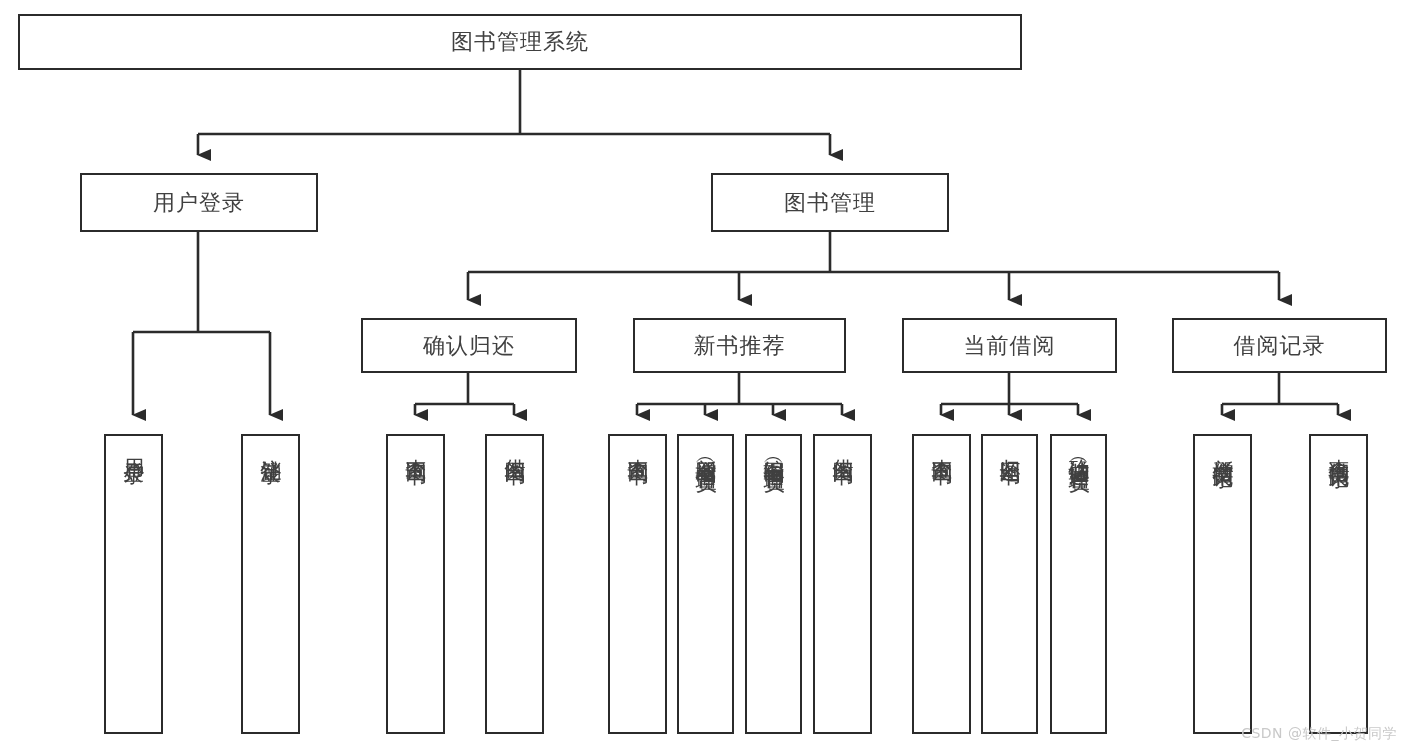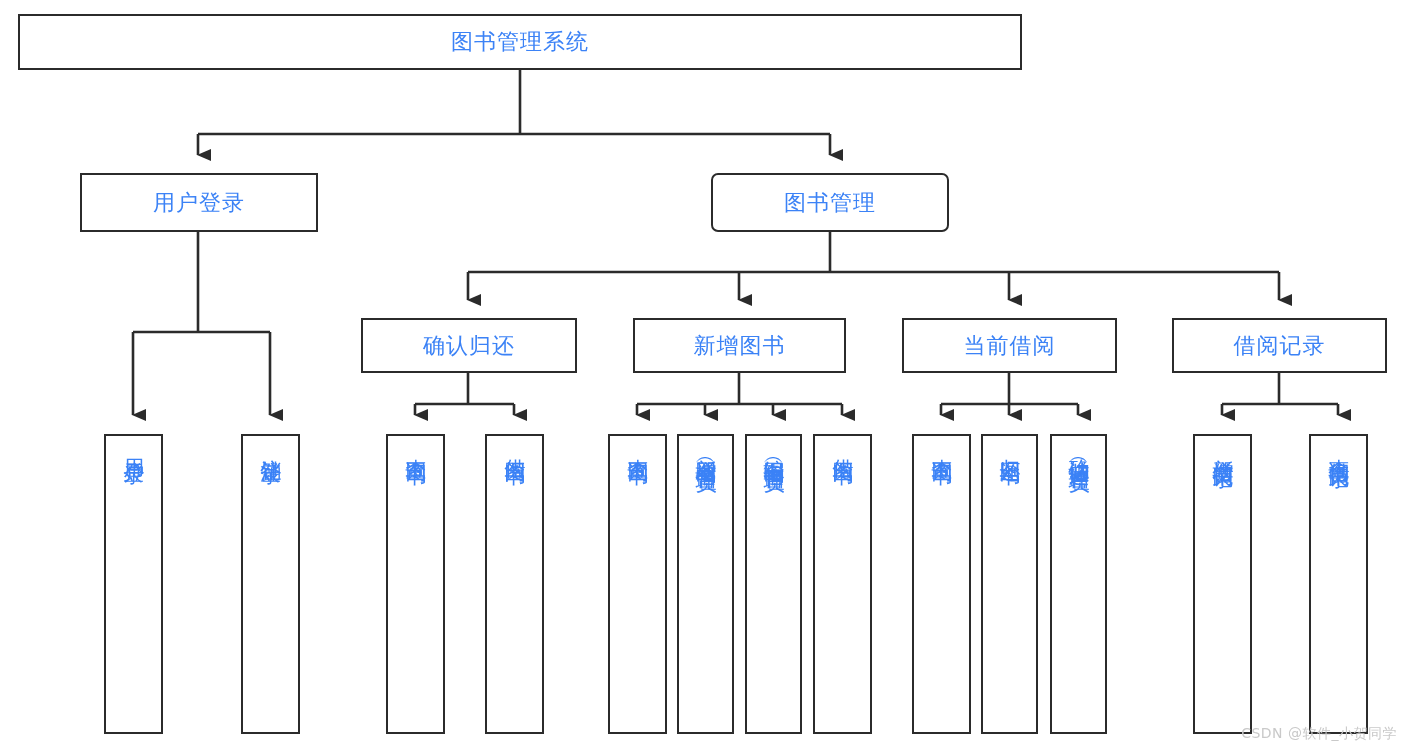--- a/index.html
+++ b/index.html
@@ -22,21 +22,21 @@
     position:absolute;
     box-sizing:border-box;
     background:#ffffff;
     border:2px solid #2b2b2b;
     display:flex;
     align-items:center;
     justify-content:center;
     z-index:3;
   }
   .node .lbl{
-    color:#3b82f6;
+    color:#404040;
     font-size:22px;
     line-height:1.18;
     letter-spacing:1px;
     white-space:nowrap;
   }
   
   .node.vert{
     align-items:flex-start;
     padding-top:6px;
   }
@@ -116,30 +116,30 @@
   </svg>
 
   <div class="node" style="left:18px;top:14px;width:1004px;height:56px;">
     <span class="lbl">图书管理系统</span>
   </div>
 
   <div class="node" style="left:80px;top:173px;width:238px;height:59px;">
     <span class="lbl">用户登录</span>
   </div>
 
-  <div class="node" style="left:711px;top:173px;width:238px;height:59px;border-radius:7px;">
+  <div class="node" style="left:711px;top:173px;width:238px;height:59px;">
     <span class="lbl">图书管理</span>
   </div>
 
   <div class="node" style="left:361px;top:318px;width:216px;height:55px;">
     <span class="lbl">确认归还</span>
   </div>
 
   <div class="node" style="left:633px;top:318px;width:213px;height:55px;">
-    <span class="lbl">新增图书</span>
+    <span class="lbl">新书推荐</span>
   </div>
 
   <div class="node" style="left:902px;top:318px;width:215px;height:55px;">
     <span class="lbl">当前借阅</span>
   </div>
 
   <div class="node" style="left:1172px;top:318px;width:215px;height:55px;">
     <span class="lbl">借阅记录</span>
   </div>
 

